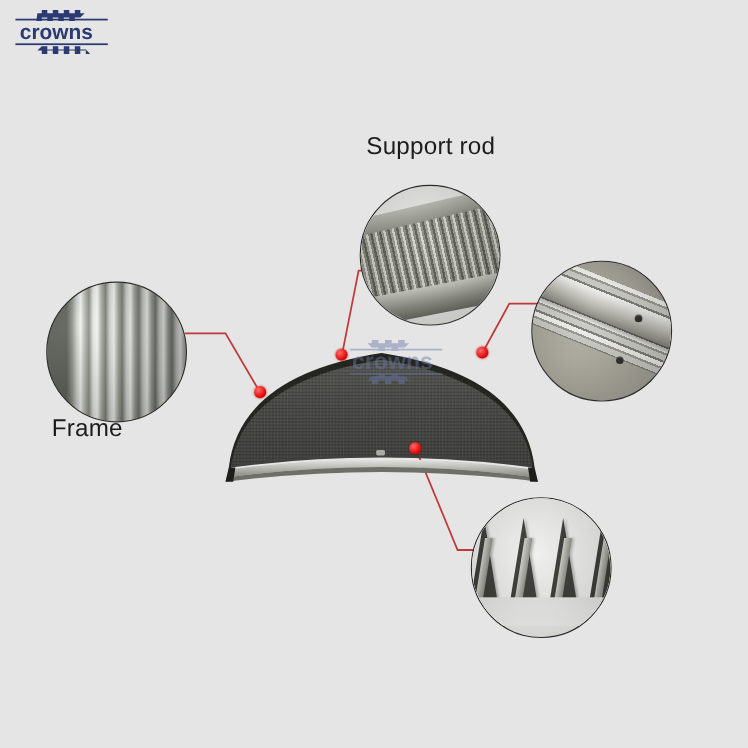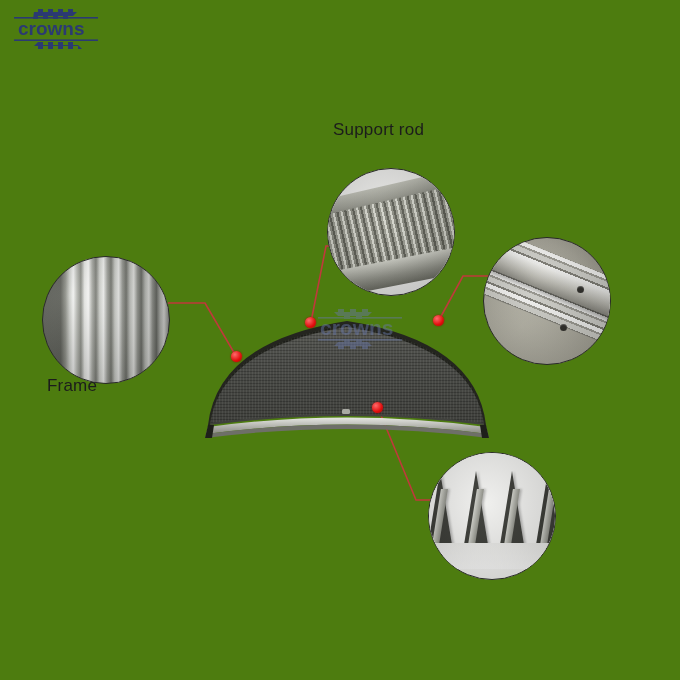--- a/index.html
+++ b/index.html
@@ -7,39 +7,39 @@
     padding: 0;
     background: #ffffff;
   }
   body {
     font-family: "Liberation Sans", sans-serif;
   }
   #page {
     position: relative;
     width: 680px;
     height: 680px;
-    background: #4d7c0f;
+    background: #e5e5e5;
     overflow: hidden;
   }
 
   
   .brand-logo {
     position: absolute;
     left: 8px;
     top: 6px;
     width: 96px;
     height: 46px;
   }
   .brand-logo svg { display: block; }
 
   
   .callout-label {
     position: absolute;
     color: #1c1c1c;
-    font-size: 17px;
+    font-size: 22px;
     font-family: "Liberation Sans", sans-serif;
     white-space: nowrap;
     letter-spacing: 0.2px;
   }
   .lbl-support-rod { left: 333px; top: 120px; }
   .lbl-frame       { left: 47px;  top: 376px; text-align: right; }
   .lbl-location    { left: 500px; top: 350px; }
   .lbl-wedge       { left: 414px; top: 583px; }
 
   

